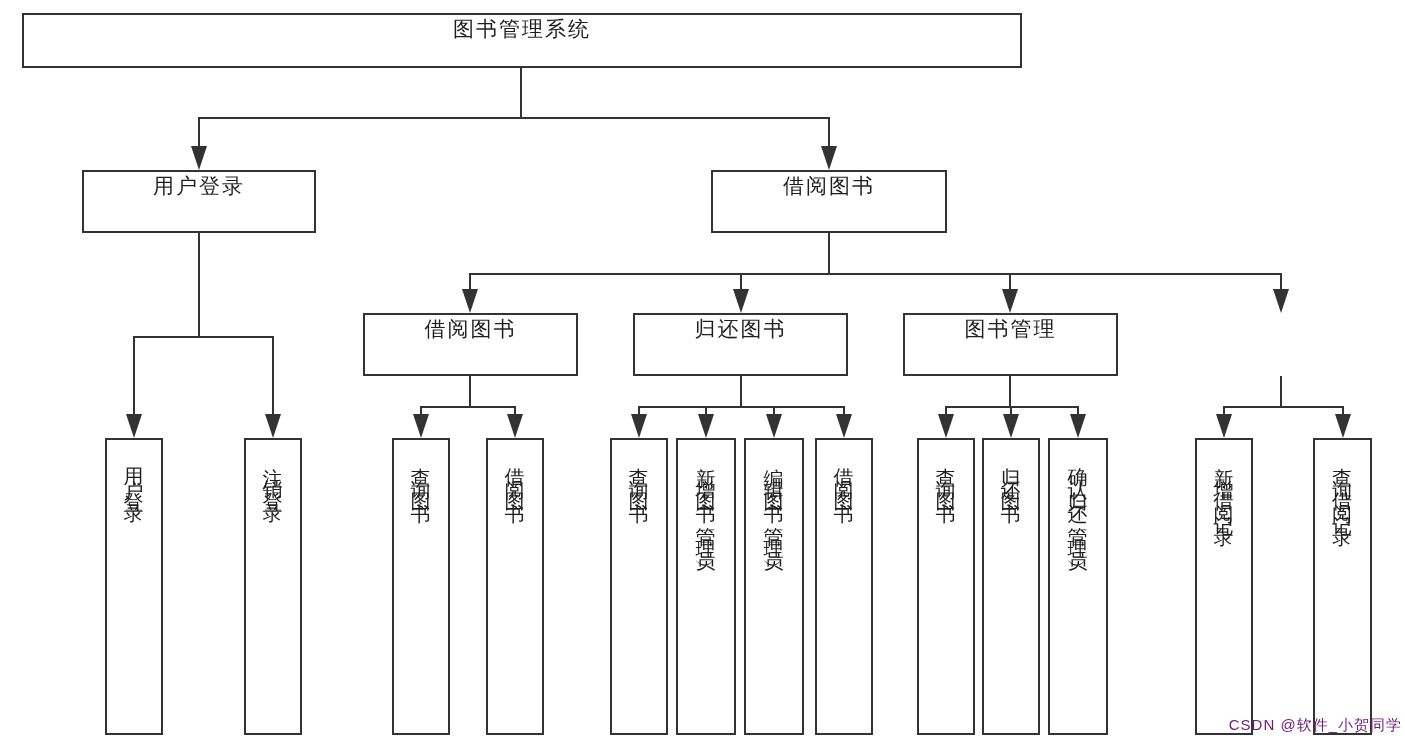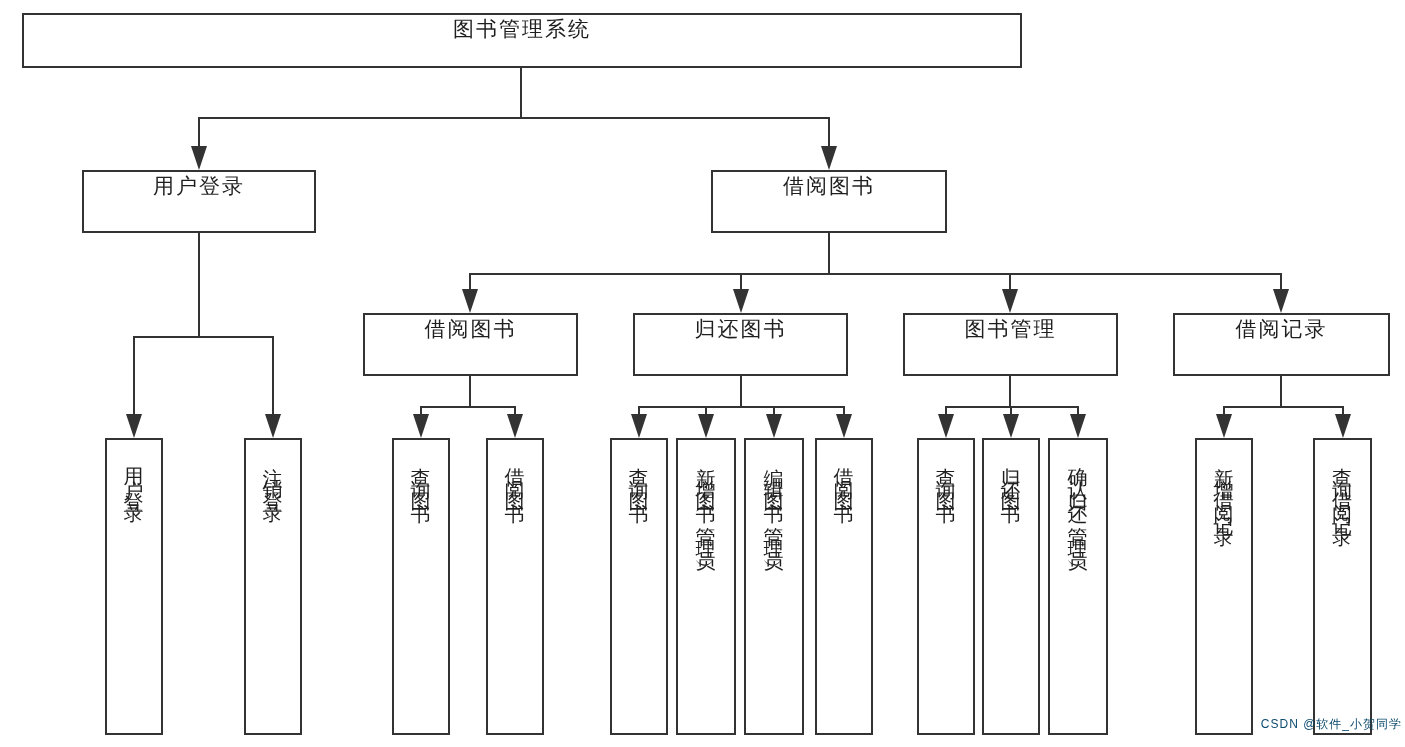--- a/index.html
+++ b/index.html
@@ -23,21 +23,21 @@
   .hline, .vline { position:absolute; background:#333333; }
   .hline { height:2px; }
   .vline { width:2px; }
   .arrow {
     position:absolute; width:0; height:0;
     border-left:8px solid transparent; border-right:8px solid transparent;
     border-top:24px solid #333333;
   }
   .watermark {
     position:absolute; top:716px; right:3px;
-    font-size:12px; color:#0c4a6e; z-index:5; letter-spacing:1px;
+    font-size:15px; color:#701a75; z-index:5; letter-spacing:1px;
   }
 </style>
 </head>
 <body>
 
 <div class="stage">
 
   <div class="box hbox" style="left:22px; top:13px; width:1000px; height:55px;">
     <span>图书管理系统</span>
   </div>
@@ -75,23 +75,20 @@
   <div class="arrow" style="left:1273px; top:289px;"></div>
 
   <div class="box hbox" style="left:363px; top:313px; width:215px; height:63px;">
     <span>借阅图书</span>
   </div>
   <div class="box hbox" style="left:633px; top:313px; width:215px; height:63px;">
     <span>归还图书</span>
   </div>
   <div class="box hbox" style="left:903px; top:313px; width:215px; height:63px;">
     <span>图书管理</span>
-  </div>
-  <div class="box hbox" style="left:1173px; top:313px; width:217px; height:63px;">
-    <span>借阅记录</span>
   </div>
 
   <div class="vline" style="left:469px; top:376px; height:30px;"></div>
   <div class="hline" style="left:420px; top:406px; width:96px;"></div>
   <div class="vline" style="left:420px; top:406px; height:12px;"></div>
   <div class="arrow" style="left:413px; top:414px;"></div>
   <div class="vline" style="left:514px; top:406px; height:12px;"></div>
   <div class="arrow" style="left:507px; top:414px;"></div>
 
   <div class="vline" style="left:740px; top:376px; height:30px;"></div>

